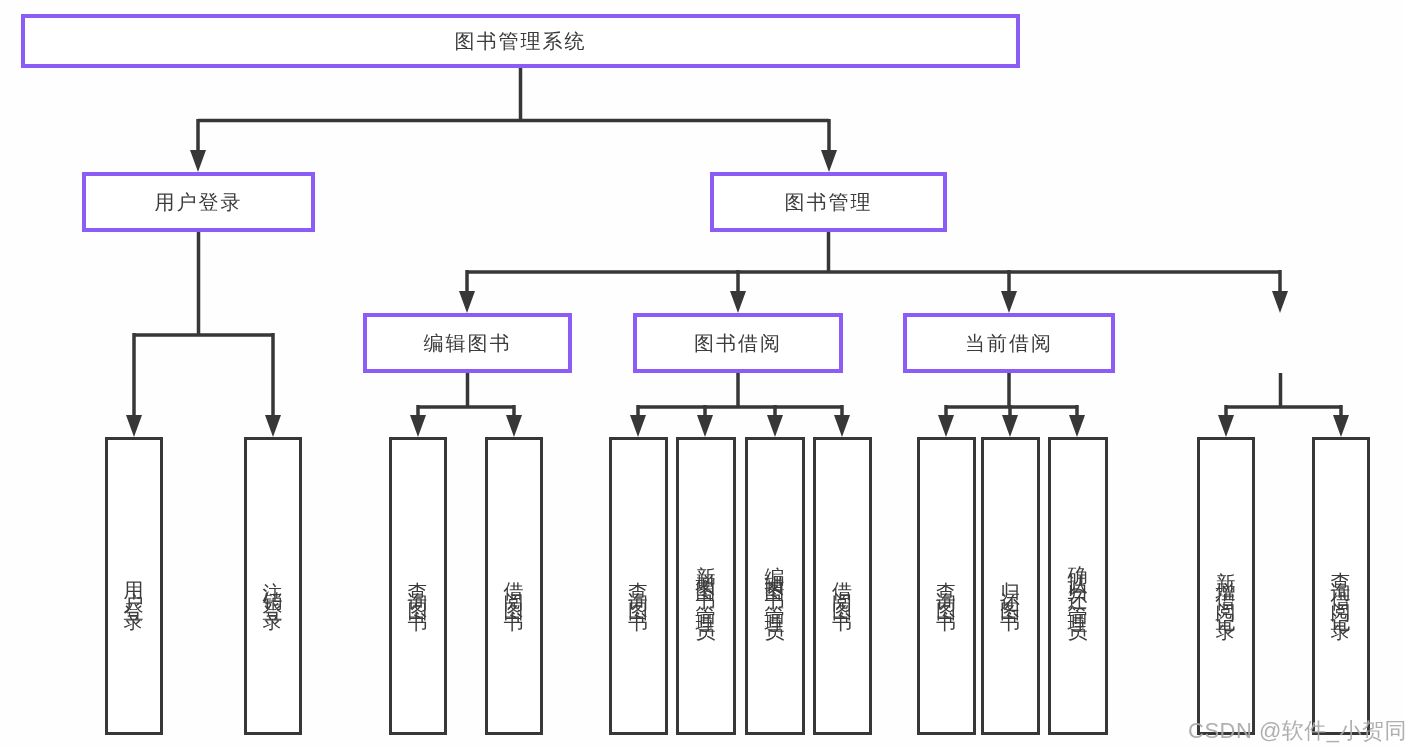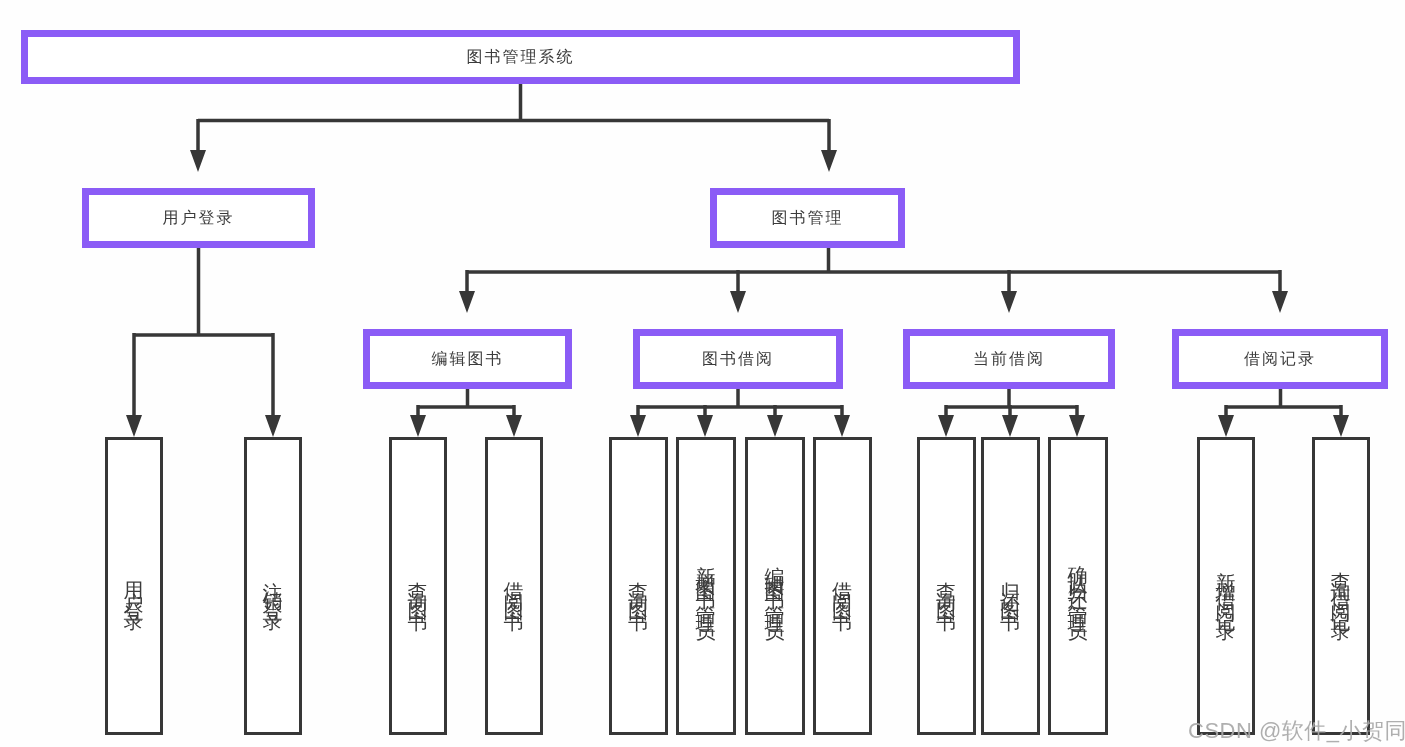--- a/index.html
+++ b/index.html
@@ -16,31 +16,30 @@
   }
   #connectors {
     position: absolute;
     left: 0; top: 0;
     width: 1405px; height: 747px;
     z-index: 1;
   }
   .hnode {
     position: absolute;
     box-sizing: border-box;
-    border: 7px solid #8b5cf6;
+    border: 4px solid #8b5cf6;
     background: #ffffff;
     color: #3b3b3b;
     display: flex;
     align-items: center;
     justify-content: center;
-    font-size: 16px;
+    font-size: 20px;
     letter-spacing: 2px;
     z-index: 2;
     line-height: 1;
-    margin-top: 16px;
   }
   .vnode {
     position: absolute;
     top: 437px;
     height: 298px;
     box-sizing: border-box;
     border: 3px solid #373737;
     background: #ffffff;
     color: #3b3b3b;
     display: flex;
@@ -116,35 +115,32 @@
              M1333,415 H1349 L1341,437 Z"></path>
   </svg>
 
   <div class="hnode" style="left:21px; top:14px; width:999px; height:54px;">
     <span>图书管理系统</span>
   </div>
 
   <div class="hnode" style="left:82px; top:172px; width:233px; height:60px;">
     <span>用户登录</span>
   </div>
-  <div class="hnode" style="left:710px; top:172px; width:195px; height:60px;">
+  <div class="hnode" style="left:710px; top:172px; width:237px; height:60px;">
     <span>图书管理</span>
   </div>
 
   <div class="hnode" style="left:363px; top:313px; width:209px; height:60px;">
     <span>编辑图书</span>
   </div>
   <div class="hnode" style="left:633px; top:313px; width:210px; height:60px;">
     <span>图书借阅</span>
   </div>
   <div class="hnode" style="left:903px; top:313px; width:212px; height:60px;">
     <span>当前借阅</span>
-  </div>
-  <div class="hnode" style="left:1172px; top:313px; width:216px; height:60px;">
-    <span>借阅记录</span>
   </div>
 
   <div class="vnode" style="left:105px; width:58px;">
     <span>用户登录</span>
   </div>
   <div class="vnode" style="left:244px; width:58px;">
     <span>注销登录</span>
   </div>
 
   <div class="vnode" style="left:389px; width:58px;">

